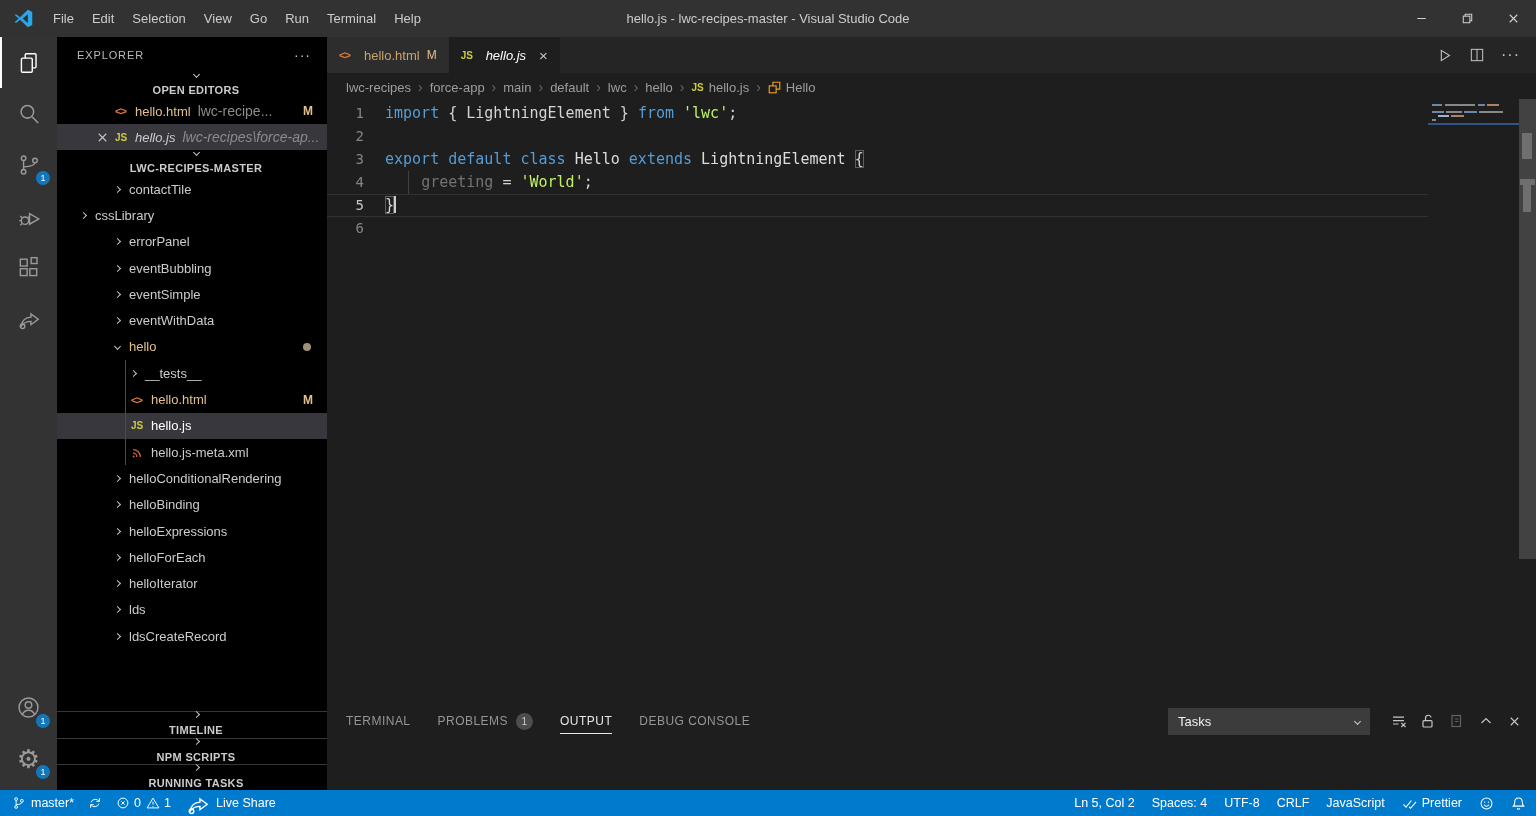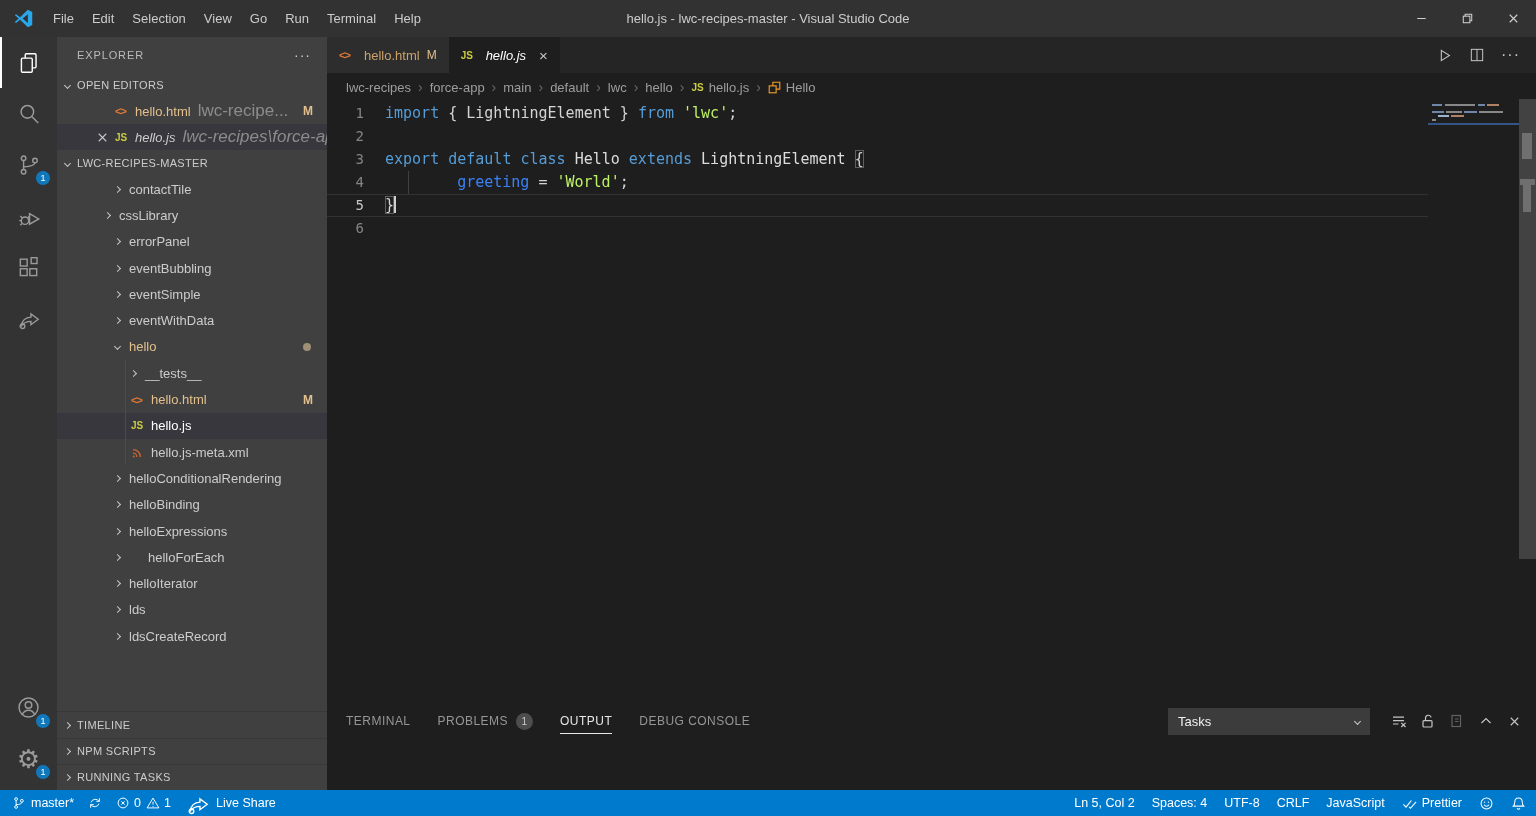--- a/index.html
+++ b/index.html
@@ -22,39 +22,39 @@
   
   .activitybar { width:57px; background:#333333; display:flex; flex-direction:column; }
   .act-cell { height:51px; display:flex; align-items:center; justify-content:center; position:relative; color:#9a9a9a; }
   .act-cell.active { color:#ffffff; box-shadow:inset 2px 0 0 #ffffff; }
   .act-badge { position:absolute; right:6px; bottom:4px; min-width:16px; height:16px; border-radius:50%;
     background:#1177bb; color:#fff; font-size:9px; display:flex; align-items:center; justify-content:center; border:1px solid #333333; }
   .act-bottom { margin-top:auto; margin-bottom:6px; }
   .gear-glyph { font-size:26px; line-height:24px; font-family:"DejaVu Sans", sans-serif; }
 
   
-  .sidebar { width:270px; background:#404040; display:flex; flex-direction:column; font-size:13px; }
+  .sidebar { width:270px; background:#000000; display:flex; flex-direction:column; font-size:13px; }
   .sidebar-title { height:35px; display:flex; align-items:center; justify-content:space-between; padding:0 16px 0 20px;
     font-size:11px; letter-spacing:.08em; color:#bbbbbb; }
   .sidebar-more { color:#cccccc; font-size:14px; letter-spacing:1px; }
   .chev { display:inline-block; width:5px; height:5px; border-right:1.3px solid #c5c5c5; border-bottom:1.3px solid #c5c5c5; flex:none; }
   .chev.right { transform:rotate(-45deg); }
   .chev.down  { transform:rotate(45deg); }
   .sec-header { height:26px; display:flex; align-items:center; gap:7px; padding-left:8px;
-    font-size:11px; font-weight:normal; letter-spacing:.03em; color:#cccccc; }
+    font-size:11px; font-weight:bold; letter-spacing:.03em; color:#cccccc;flex-direction:column; }
   .oe-row { height:26px; display:flex; align-items:center; padding-left:38px; position:relative; white-space:nowrap; }
   .oe-row.selected { background:#37373d; }
   .oe-close { width:20px; flex:none; color:#c5c5c5; display:flex; align-items:center; }
   .file-ico { width:20px; flex:none; display:flex; align-items:center; }
   .fico-html { color:#e37933; font-weight:bold; font-size:11px; letter-spacing:-1px; }
   .fico-js { color:#cbcb41; font-weight:bold; font-size:10px; }
   .oe-name { color:#cccccc; }
   .oe-name.modified { color:#e2c08d; }
   .oe-name.preview, .oe-desc.preview { font-style:italic; }
-  .oe-desc { color:#8c8c8c; font-size:17px; margin-left:7px; overflow:hidden; }
+  .oe-desc { color:#8c8c8c; font-size:14px; margin-left:7px; overflow:hidden; }
   .row-badge { margin-left:auto; padding-right:14px; color:#e2c08d; font-size:12px; font-weight:bold; }
   .tree { flex:1; overflow:hidden; }
   .tree-row { height:26.3px; display:flex; align-items:center; position:relative; white-space:nowrap; color:#cccccc; }
   .tree-row.selected { background:#37373d; color:#ffffff; }
   .tree-row .chev { margin-right:9px; }
   .tree-label.modified { color:#e2c08d; }
   .tree-guide { position:absolute; left:68px; top:0; bottom:0; width:1px; background:#4b4b4b; }
   .dot-badge { width:8px; height:8px; border-radius:50%; background:#9d9077; margin-left:auto; margin-right:16px; }
   .bottom-secs .sec-header { border-top:1px solid #383838; height:26.2px; }
 
@@ -73,21 +73,21 @@
   .bc-sep { color:#6a6a6a; font-size:14px; }
 
   .code-area { flex:1; position:relative; background:#1e1e1e; font-family:"DejaVu Sans Mono", monospace; font-size:15px; }
   .code-rows { position:absolute; left:0; top:1px; right:108px; }
   .code-row { display:flex; height:23px; line-height:23px; position:relative; }
   .code-row.current { border-top:1px solid #323232; border-bottom:1px solid #323232; line-height:21px; }
   .gutter { width:58px; flex:none; text-align:right; padding-right:21px; color:#858585; font-size:14px; }
   .code-row.current .gutter { color:#c6c6c6; }
   .code-text { white-space:pre; }
   .tok.kw { color:#569cd6; } .tok.pl { color:#d4d4d4; } .tok.str { color:#bef264; }
-  .tok.var { color:#3b82f6;margin-left:36px; } .tok.cls { color:#dcdcdc; }
+  .tok.var { color:#737373; } .tok.cls { color:#dcdcdc; }
   .tok.bm { outline:1px solid #5f5f5f; outline-offset:-1px; }
   .cursor { display:inline-block; width:2px; height:17px; background:#cfcfcf; vertical-align:-3px; }
   .iguide { position:absolute; left:81px; top:0; bottom:0; width:1px; background:#404040; }
 
   .minimap { position:absolute; top:0; right:17px; width:91px; bottom:0; }
   .mm-seg { position:absolute; height:2px; }
   .mm-cur { position:absolute; left:0; right:0; height:2px; background:rgba(70,130,220,.55); }
   .scrollbar { position:absolute; top:-2px; right:0; width:17px; height:460px; background:#424242; }
   .sb-mark { position:absolute; background:#6f6f6f; }
 
@@ -271,21 +271,21 @@
       </div>
     <div class="sec-header">
       <span class="chev down"></span>
       <span>LWC-RECIPES-MASTER</span>
     </div>
     <div class="tree" id="tree">
         <div class="tree-row" style="padding-left: 58px;">
           <span class="chev right"></span>
           <span class="tree-label">contactTile</span>
         </div>
-        <div class="tree-row" style="padding-left: 48px;">
+        <div class="tree-row" style="padding-left: 24px;">
           <span class="chev right"></span>
           <span class="tree-label">cssLibrary</span>
         </div>
         <div class="tree-row" style="padding-left: 58px;">
           <span class="chev right"></span>
           <span class="tree-label">errorPanel</span>
         </div>
         <div class="tree-row" style="padding-left: 58px;">
           <span class="chev right"></span>
           <span class="tree-label">eventBubbling</span>
@@ -338,21 +338,21 @@
           <span class="tree-label">helloConditionalRendering</span>
         </div>
         <div class="tree-row" style="padding-left: 58px;">
           <span class="chev right"></span>
           <span class="tree-label">helloBinding</span>
         </div>
         <div class="tree-row" style="padding-left: 58px;">
           <span class="chev right"></span>
           <span class="tree-label">helloExpressions</span>
         </div>
-        <div class="tree-row" style="padding-left: 58px; gap: 19px;">
+        <div class="tree-row" style="padding-left: 58px;">
           <span class="chev right"></span>
           <span class="tree-label">helloForEach</span>
         </div>
         <div class="tree-row" style="padding-left: 58px;">
           <span class="chev right"></span>
           <span class="tree-label">helloIterator</span>
         </div>
         <div class="tree-row" style="padding-left: 58px;">
           <span class="chev right"></span>
           <span class="tree-label">lds</span>

